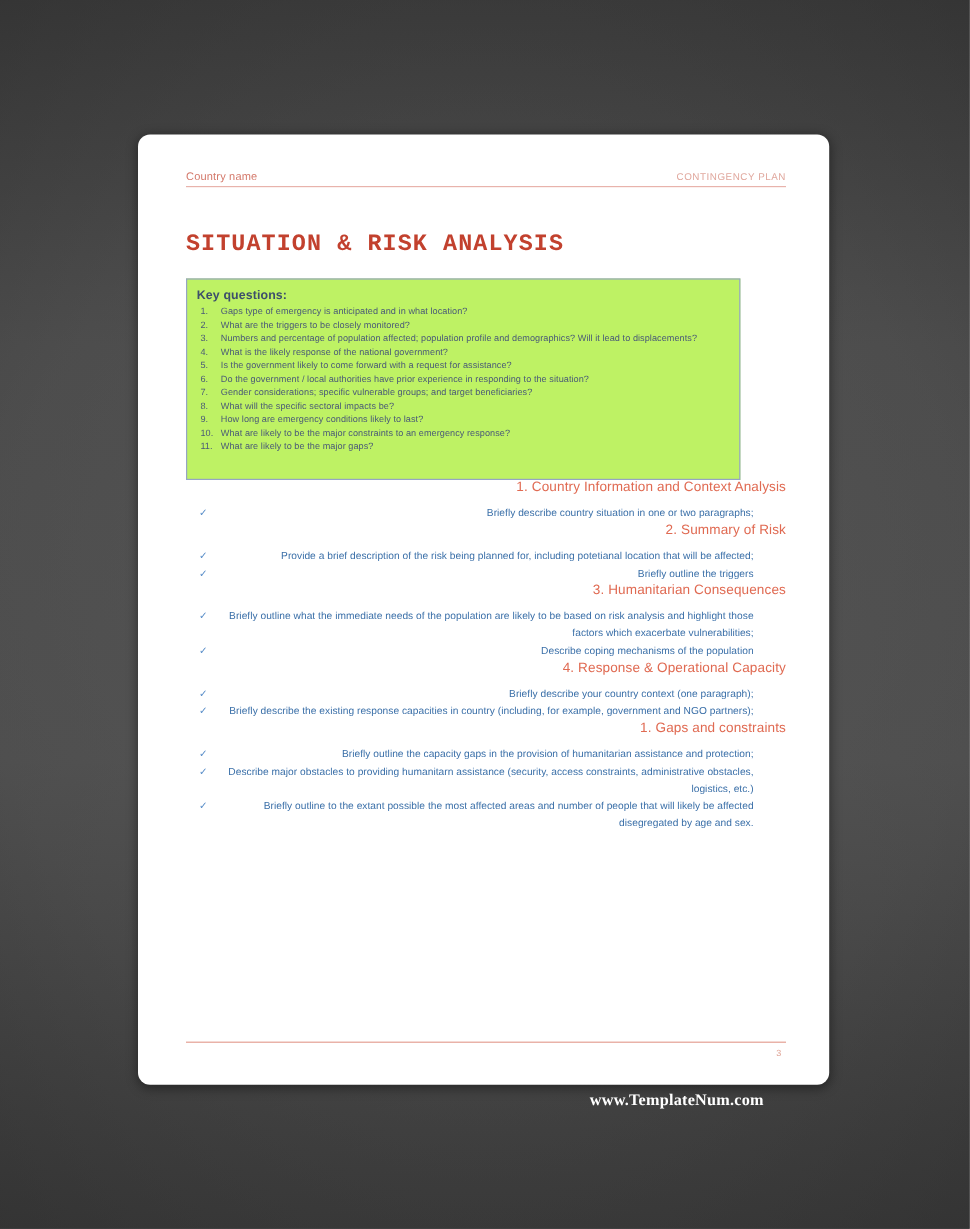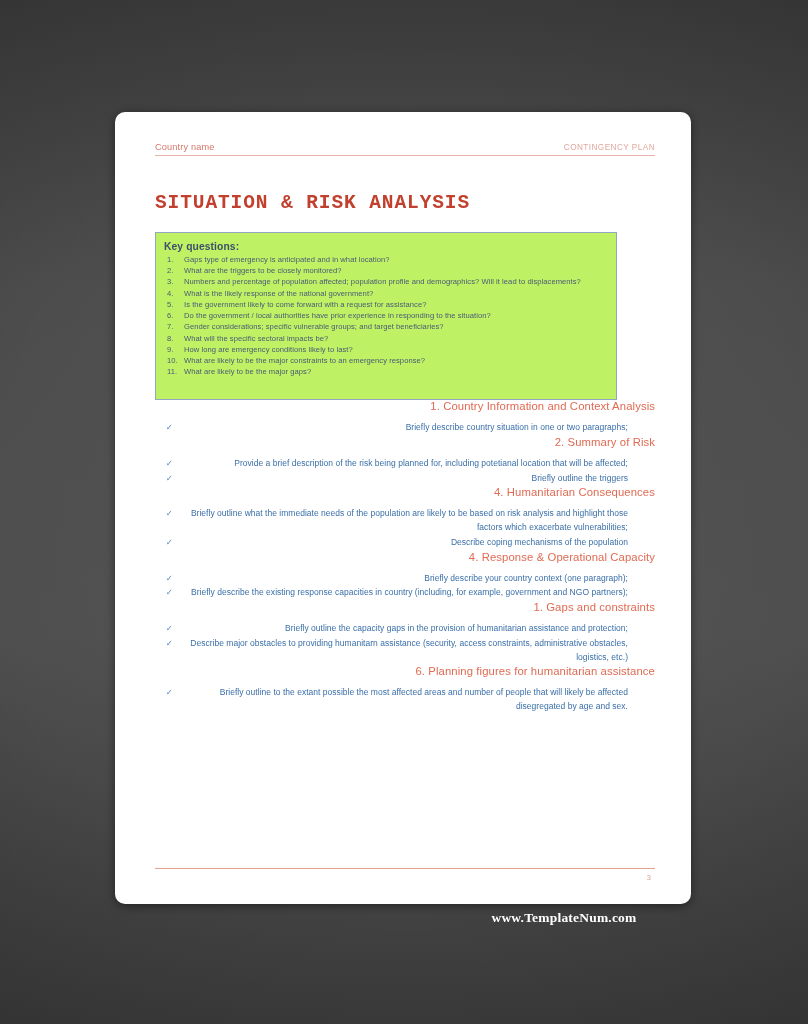--- a/index.html
+++ b/index.html
@@ -265,21 +265,21 @@
               <span class="check">✓</span>
               <span class="bullet-text">Provide a brief description of the risk being planned for, including potetianal location that will be affected;</span>
             </li>
             <li class="bullet">
               <span class="check">✓</span>
               <span class="bullet-text">Briefly outline the triggers</span>
             </li>
           </ul>
         </div>
         <div class="section">
-          <div class="sec-heading">4. Humanitarian Consequences</div>
+          <div class="sec-heading">3. Humanitarian Consequences</div>
           <ul class="bullets">
             <li class="bullet">
               <span class="check">✓</span>
               <span class="bullet-text">Briefly outline what the immediate needs of the population are likely to be based on risk analysis and highlight those factors which exacerbate vulnerabilities;</span>
             </li>
             <li class="bullet">
               <span class="check">✓</span>
               <span class="bullet-text">Describe coping mechanisms of the population</span>
             </li>
           </ul>
@@ -304,21 +304,20 @@
               <span class="check">✓</span>
               <span class="bullet-text">Briefly outline the capacity gaps in the provision of humanitarian assistance and protection;</span>
             </li>
             <li class="bullet">
               <span class="check">✓</span>
               <span class="bullet-text">Describe major obstacles to providing humanitarn assistance (security, access constraints, administrative obstacles, logistics, etc.)</span>
             </li>
           </ul>
         </div>
         <div class="section">
-          <div class="sec-heading">6. Planning figures for humanitarian assistance</div>
           <ul class="bullets">
             <li class="bullet">
               <span class="check">✓</span>
               <span class="bullet-text">Briefly outline to the extant possible the most affected areas and number of people that will likely be affected disegregated by age and sex.</span>
             </li>
           </ul>
         </div>
       </div>
 
   </div>

